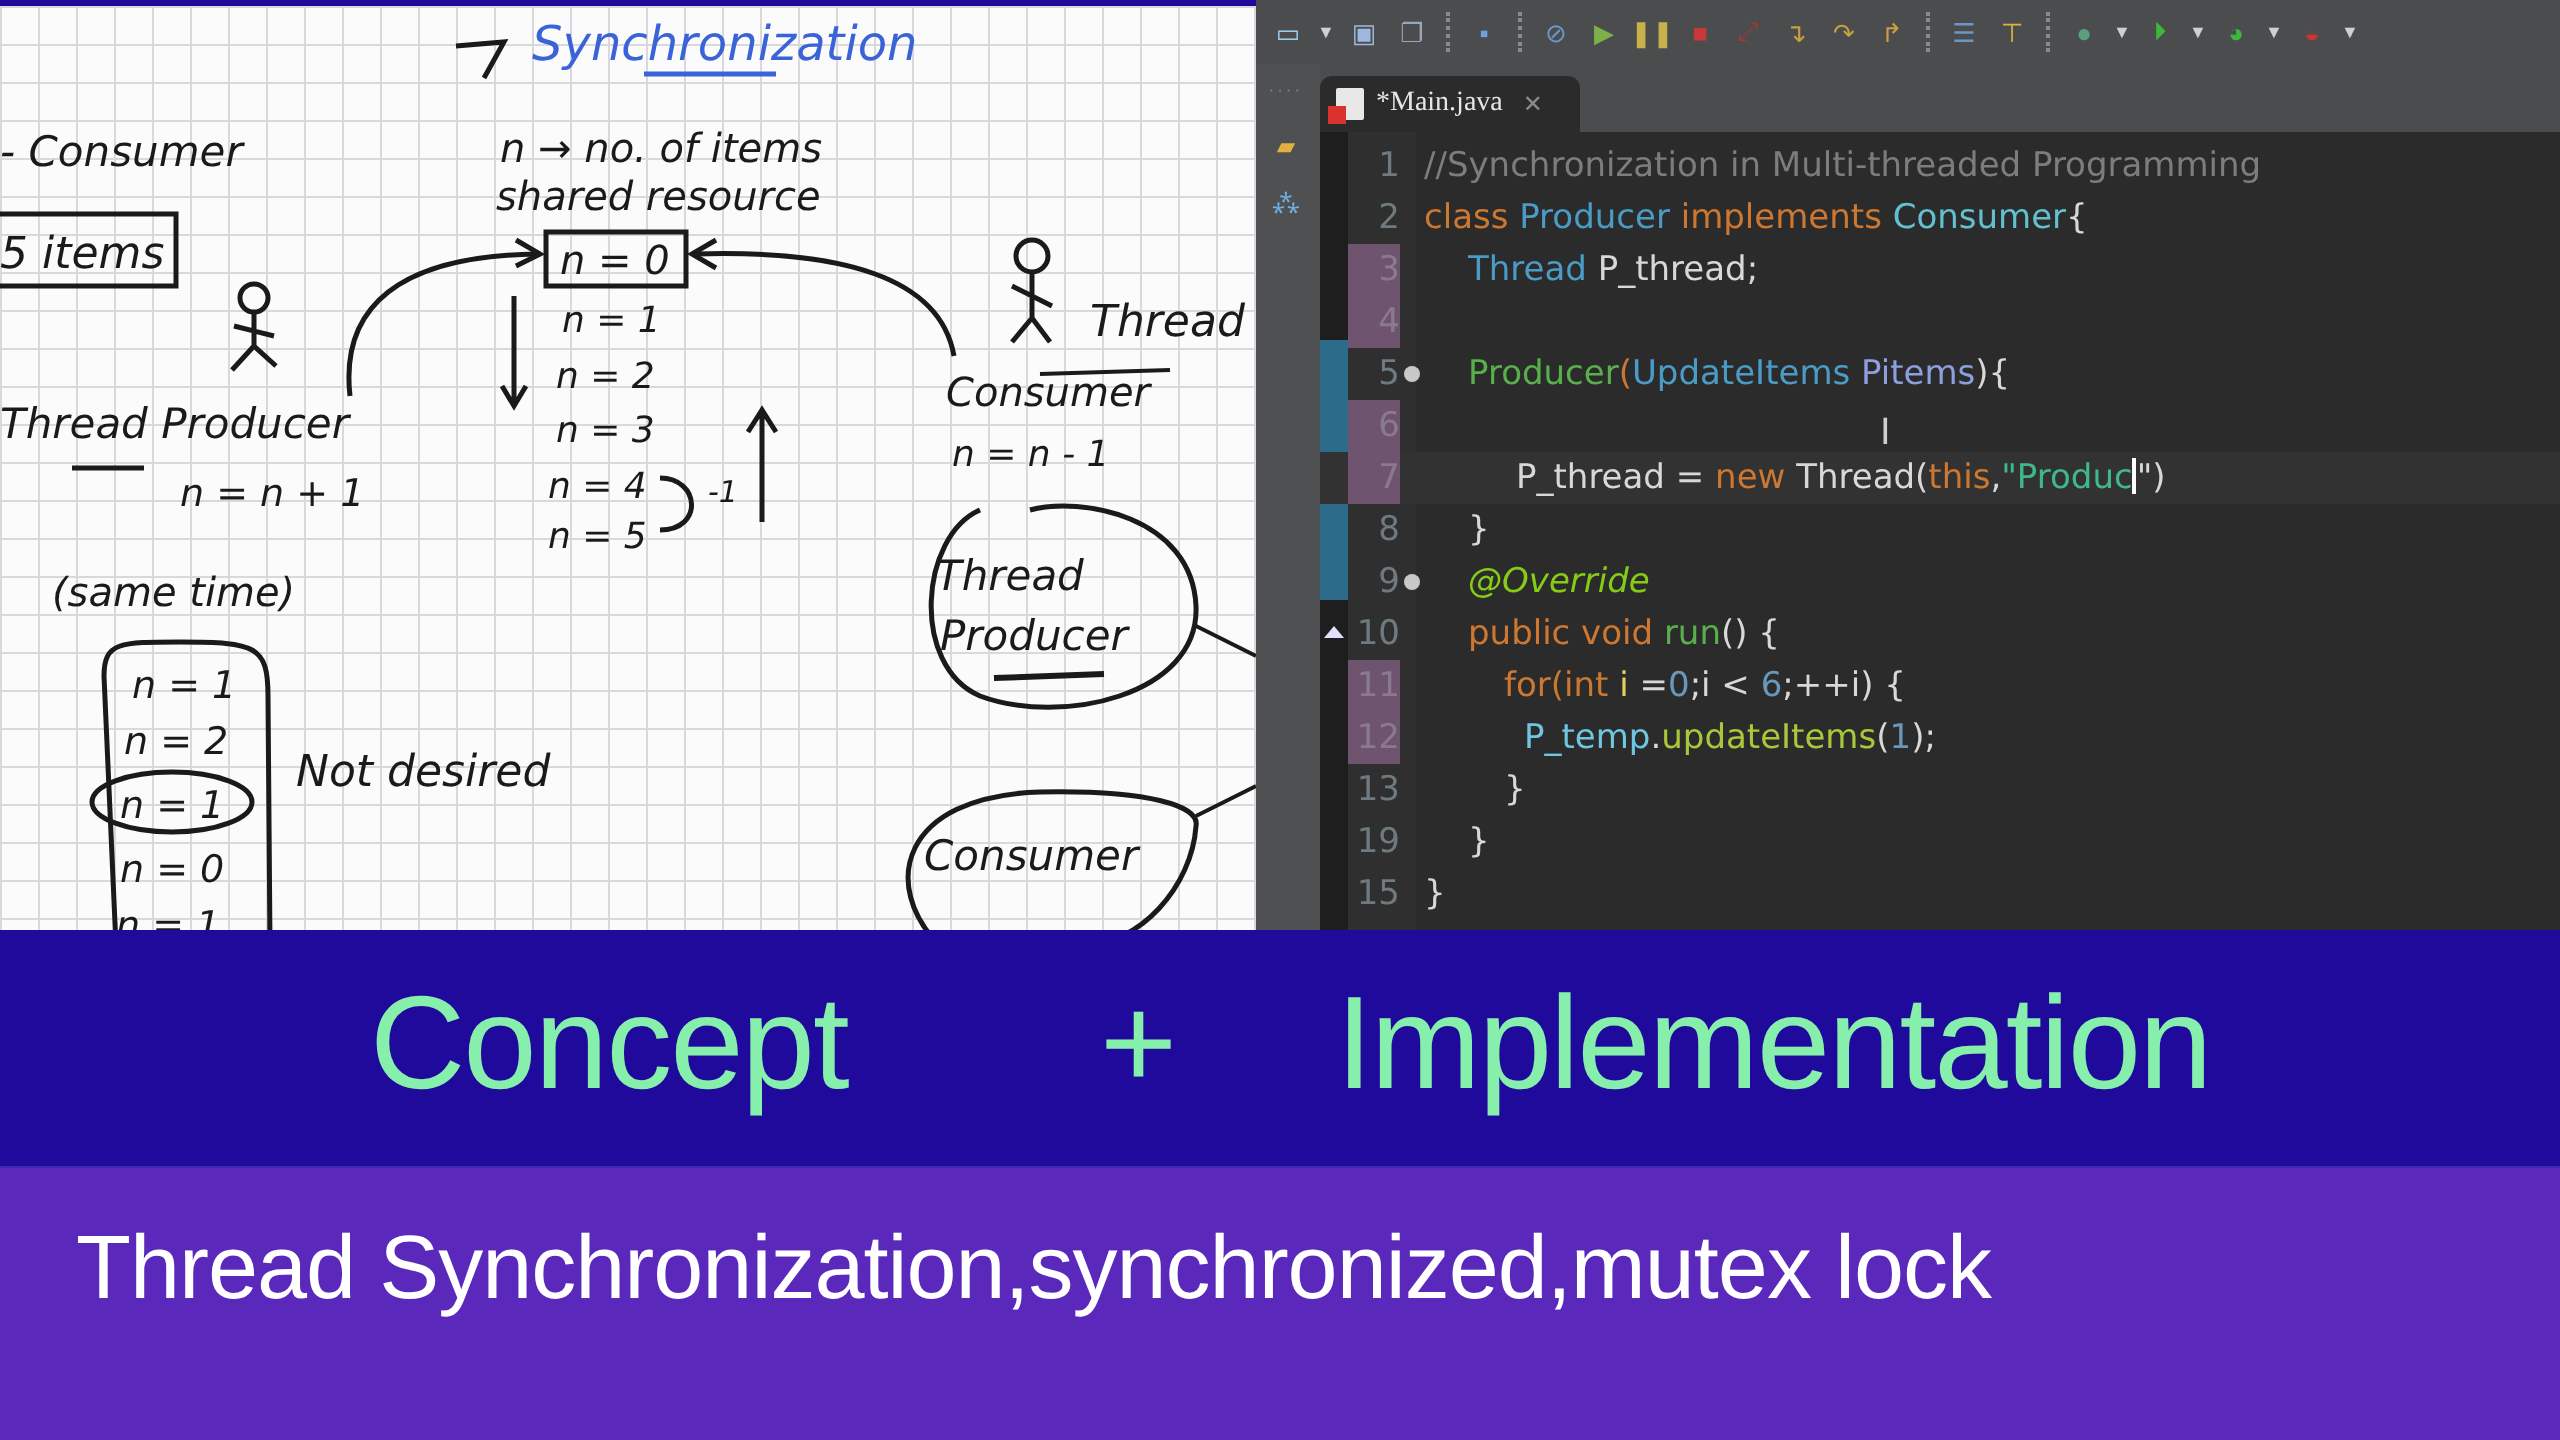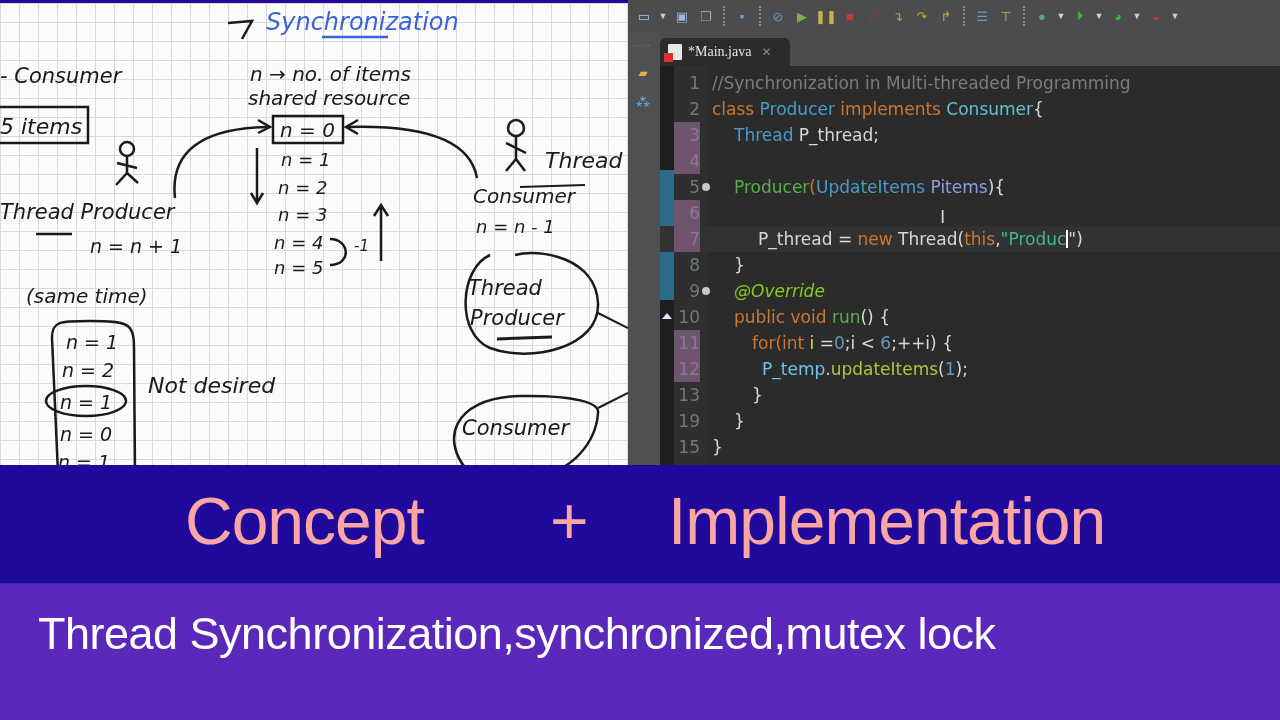--- a/index.html
+++ b/index.html
@@ -84,21 +84,21 @@
   .c-var { color: #e6d05a; }
   .c-plain { color: #d8d8d8; }
   .cursor-caret { display: inline-block; width: 2px; height: 18px; background: #ffffff; vertical-align: -3px; }
   .ibeam { position: absolute; left: 240px; top: 4px; color: #cfcfcf; font-size: 18px; }
 
   
   .banner-top {
     position: absolute; left: 0; top: 465px; width: 1280px; height: 118px; background: #1f0a9c;
   }
   .banner-top span {
-    position: absolute; top: 18px; color: #fca5a5; font-size: 66px; font-family: "Liberation Sans", sans-serif;
+    position: absolute; top: 18px; color: #86efac; font-size: 66px; font-family: "Liberation Sans", sans-serif;
     letter-spacing: -1px;
   }
   .banner-bottom {
     position: absolute; left: 0; top: 583px; width: 1280px; height: 137px; background: #5b28bc;
     border-top: 1px solid #3a2ab0;
   }
   .banner-bottom .subtitle {
     position: absolute; left: 38px; top: 24px; color: #ffffff; font-size: 45px; font-weight: normal;
     font-family: "Liberation Sans", sans-serif; letter-spacing: -0.5px;
   }

